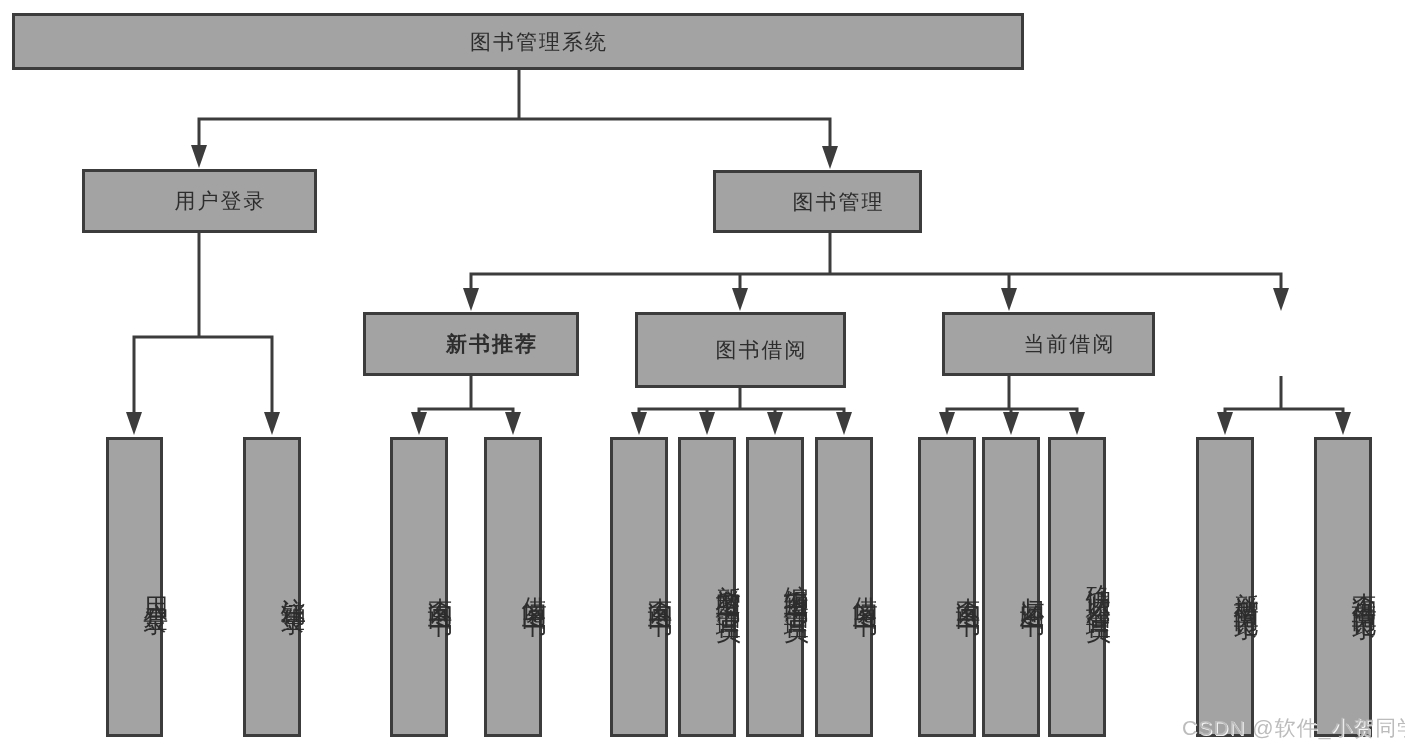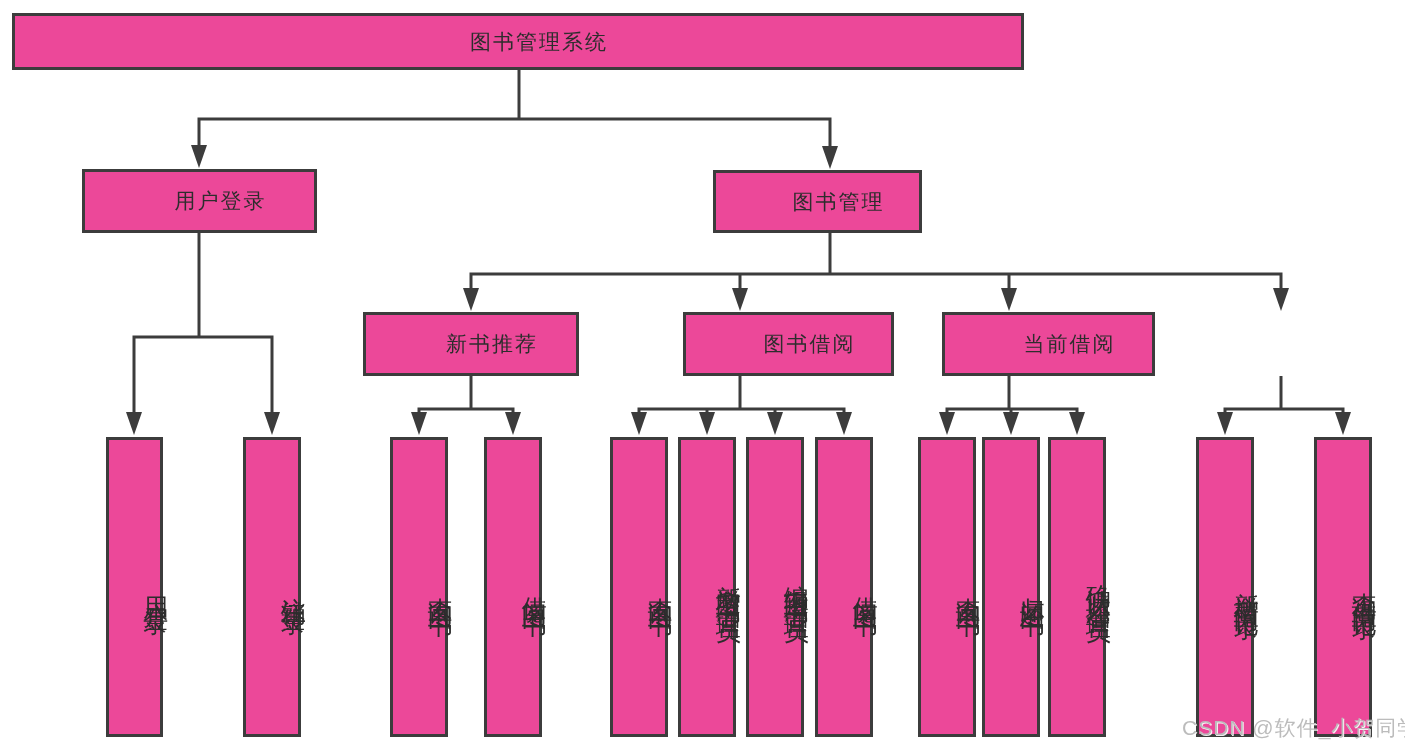--- a/index.html
+++ b/index.html
@@ -6,21 +6,21 @@
   #stage {
     position:relative;
     width:1405px; height:747px;
     background:#ffffff;
     font-family:"Liberation Sans","DejaVu Sans",sans-serif;
     overflow:hidden;
   }
   .node {
     position:absolute;
     border:3px solid #3c3c3c;
-    background:#ec4899;
+    background:#a3a3a3;
     box-sizing:border-box;
     display:flex; align-items:center; justify-content:center;
     color:#2d2d2d;
     padding-left:42px;
   }
   .hnode { font-size:21px; letter-spacing:2px; }
   .root  { font-size:21px; letter-spacing:2px; }
   .leaf  { top:437px; height:300px; }
   .leaf span {
     writing-mode:vertical-rl;
@@ -107,24 +107,24 @@
     <span>图书管理系统</span>
   </div>
 
   <div class="node hnode" style="left:82px; top:169px; width:235px; height:64px;">
     <span>用户登录</span>
   </div>
   <div class="node hnode" style="left:713px; top:170px; width:209px; height:63px;">
     <span>图书管理</span>
   </div>
 
-  <div class="node hnode" style="left:363px; top:312px; width:216px; height:64px;">
+  <div class="node hnode" style="left:363px; top:312px; width:216px; height:64px;font-weight:bold;">
     <span>新书推荐</span>
   </div>
-  <div class="node hnode" style="left:635px; top:312px; width:211px; height:64px;margin-left:48px;">
+  <div class="node hnode" style="left:635px; top:312px; width:211px; height:76px;">
     <span>图书借阅</span>
   </div>
   <div class="node hnode" style="left:902px; top:312px; width:213px; height:64px;margin-left:40px;">
     <span>当前借阅</span>
   </div>
 
   <div class="node leaf" style="left:106px; width:57px;">
     <span>用户登录</span>
   </div>
   <div class="node leaf" style="left:243px; width:58px;">

